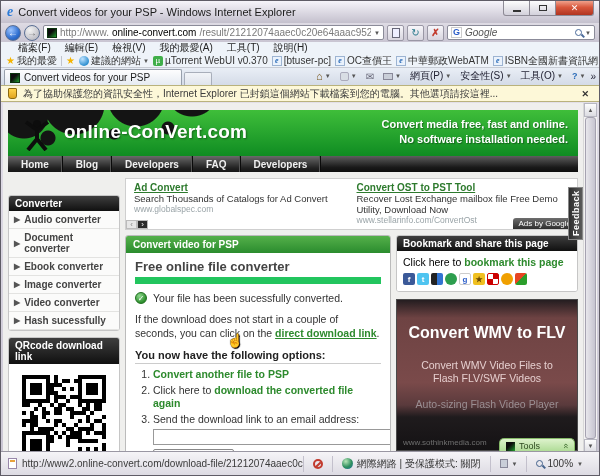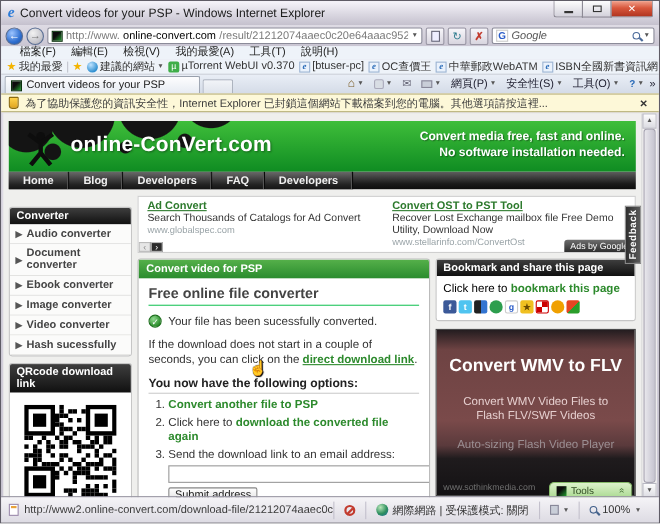--- a/index.html
+++ b/index.html
@@ -121,21 +121,21 @@
   .ad-url { font-size:8.5px; color:#9aa4a8; }
   .ad-ctrl { position:absolute; left:0; bottom:0; display:flex; }
   .ad-arrow { width:11px; height:9px; font-size:8px; line-height:8px; text-align:center; background:#e6e6e6; border:1px solid #bbb; color:#888; }
   .ad-arrow.next { background:#2b2b2b; color:#fff; }
   .ads-by { position:absolute; right:0; bottom:0; background:linear-gradient(#6e6e6e,#2e2e2e); color:#fff; font-size:8px; padding:1px 6px; border-radius:3px 0 0 0; }
 
   .mainrow { display:flex; gap:5px; margin-top:5px; flex:1; align-items:flex-start; }
   .mainpanel { flex:1; min-width:0; border:1px solid #bbb; border-radius:3px; background:#fff; overflow:hidden; }
   .mainpanel-hd { background:linear-gradient(#55b04a,#2a8c2e); color:#fff; font-weight:bold; font-size:10px; padding:3px 7px; }
   .mainbody { padding:6px 9px 4px; font-size:10.5px; color:#333; }
-  .free-hd { font-size:13px; font-weight:bold; color:#444; border-bottom:1px solid #22c55e; padding-bottom:3px; margin-bottom:8px; }
+  .free-hd { font-size:13px; font-weight:bold; color:#444; border-bottom:7px solid #22c55e; padding-bottom:3px; margin-bottom:8px; }
   .success-row { display:flex; align-items:center; gap:6px; margin-bottom:8px; }
   .success-icon { width:12px; height:12px; flex:none; border-radius:50%; background:radial-gradient(circle at 35% 30%, #8fd98f, #2e8f2e 70%); border:1px solid #1d6f1d;
     color:#fff; font-size:8px; display:flex; align-items:center; justify-content:center; }
   .dl-para { line-height:14px; margin-bottom:9px; position:relative; }
   a.green { color:#2d8a2d; font-weight:bold; text-decoration:underline; }
   a.green-plain { color:#2d8a2d; font-weight:bold; text-decoration:none; }
   .cursor-icon { position:absolute; left:92px; top:22px; font-size:13px; color:#fff; text-shadow:0 0 1px #000, 1px 1px 1px #000; }
   .options-hd { font-size:11px; font-weight:bold; color:#222; border-bottom:1px solid #ccc; padding-bottom:2px; margin-bottom:4px; }
   ol.opts { padding-left:18px; }
   ol.opts li { margin-bottom:3px; line-height:13px; }

